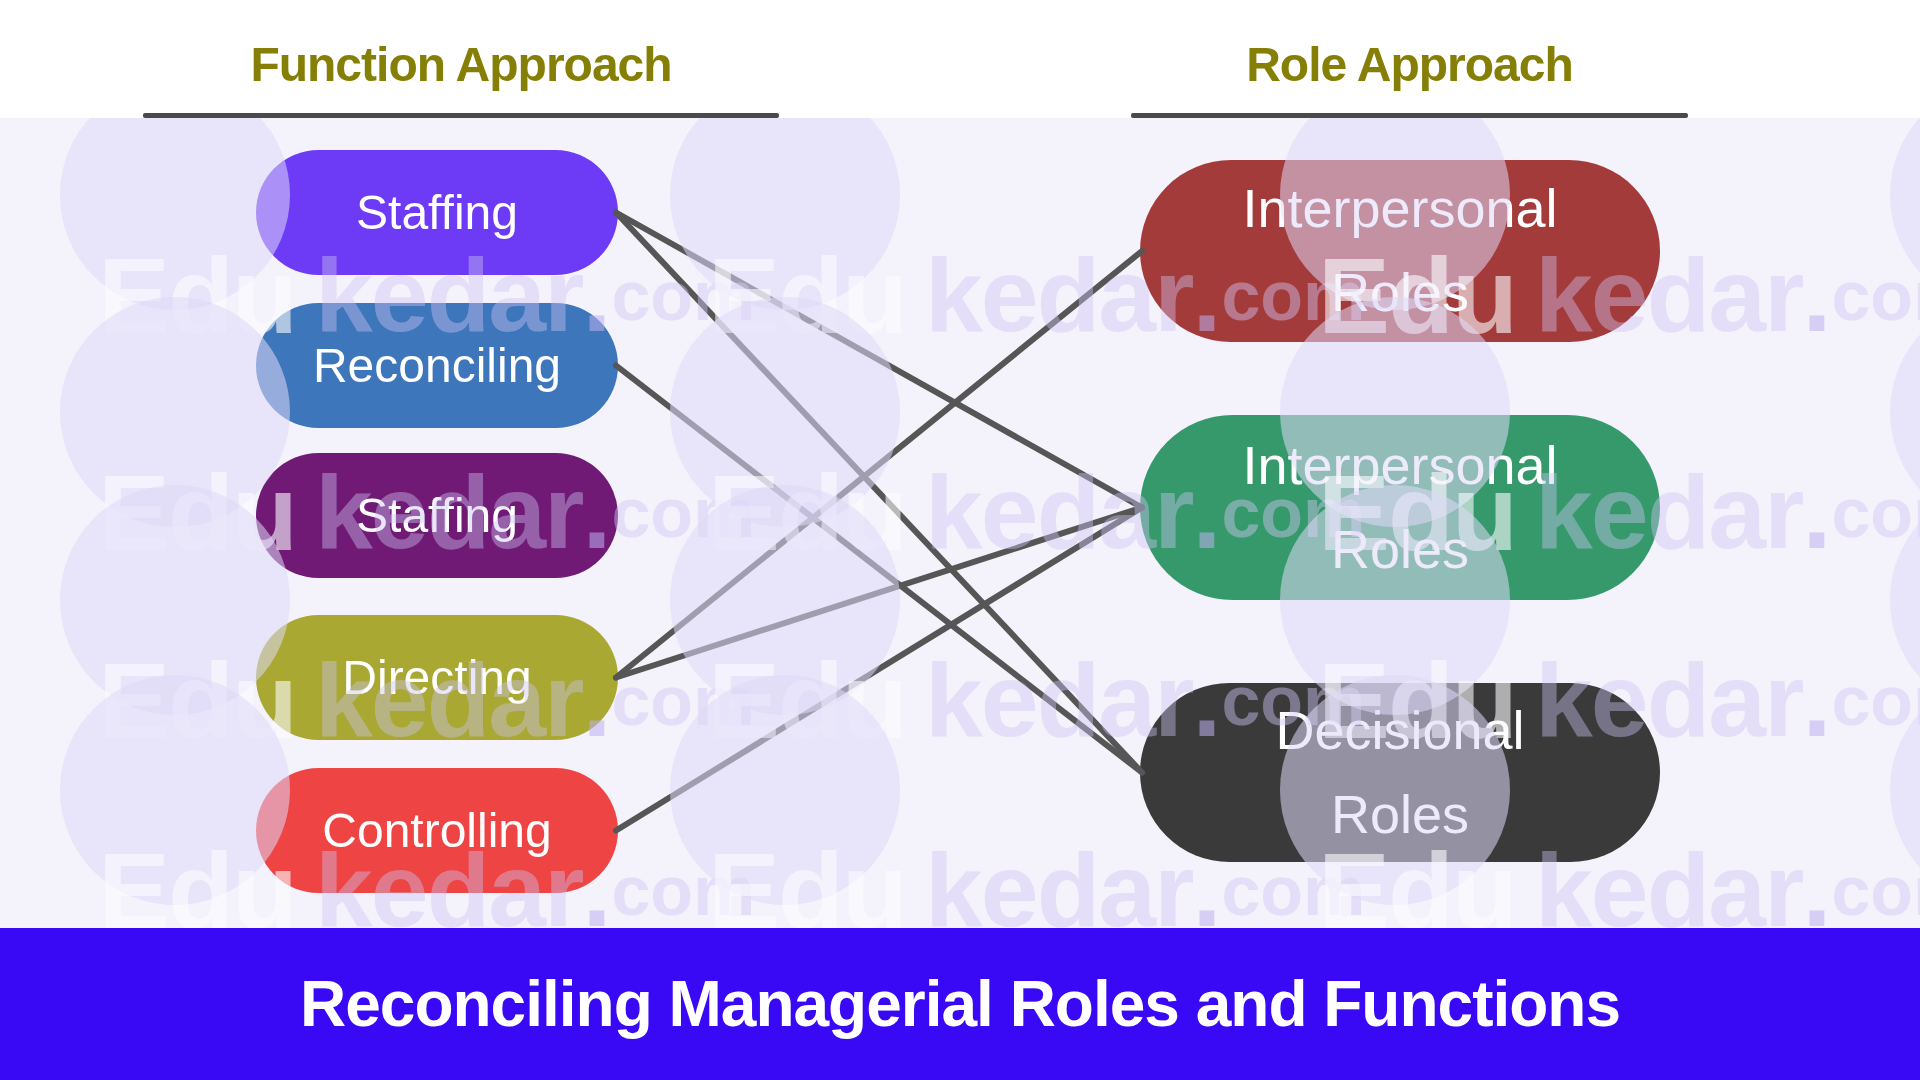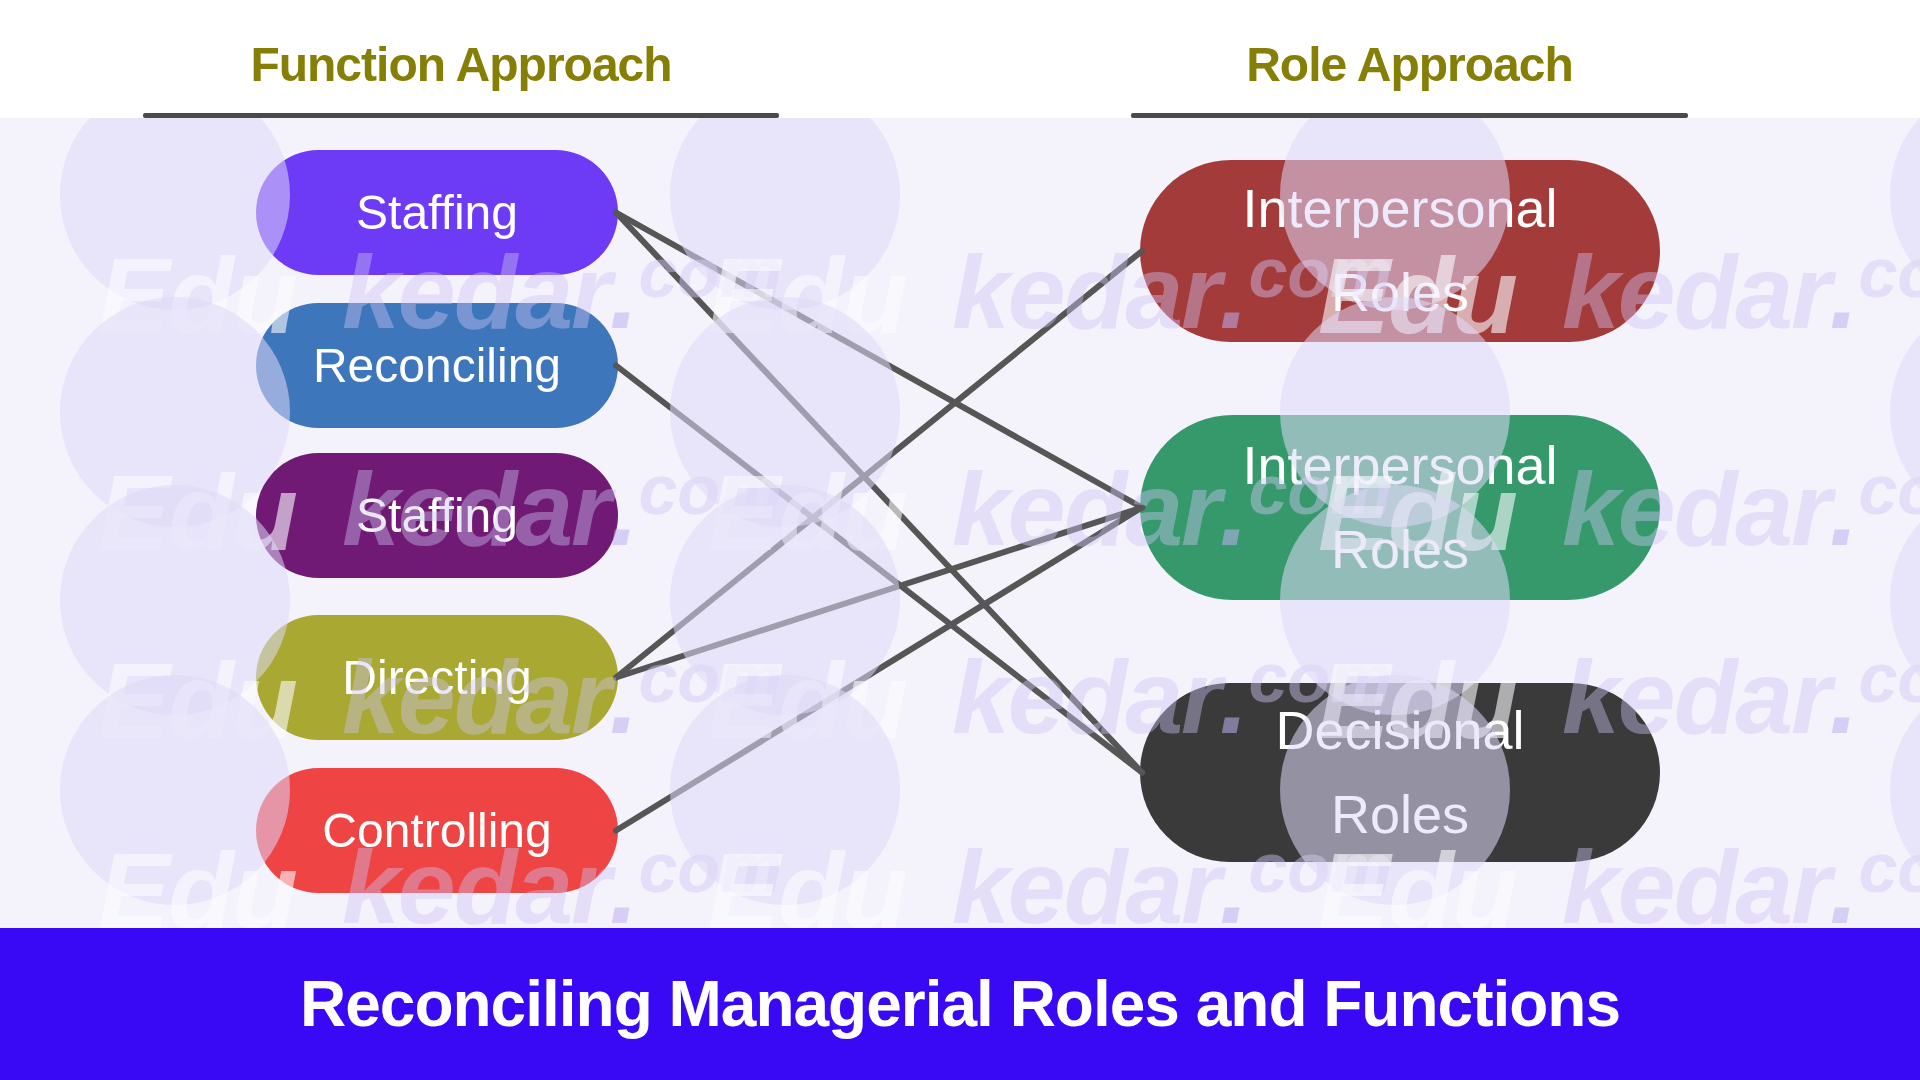--- a/index.html
+++ b/index.html
@@ -8,25 +8,25 @@
     font-family:"Liberation Sans",sans-serif;background:#f4f2fb;
   }
   
   #watermark{position:absolute;inset:0;z-index:40;pointer-events:none;}
   .wm{position:absolute;height:0;}
   .wm .wm-circle{
     position:absolute;left:0;top:-115px;width:230px;height:230px;border-radius:50%;
     background:rgba(223,216,247,0.55);
   }
   .wm .wm-line{
-    position:absolute;left:38px;top:0;display:flex;align-items:flex-start;
-    white-space:nowrap;font-weight:bold;transform:translateY(38px);font-style:italic;
+    position:absolute;left:38px;top:0;display:flex;align-items:center;
+    white-space:nowrap;font-weight:bold;transform:translateY(38px);
   }
   .wm .wm-edu{font-size:108px;color:rgba(252,251,255,0.60);letter-spacing:-2px;}
-  .wm .wm-kedar{font-size:104px;color:rgba(205,195,242,0.42);margin-left:46px;letter-spacing:-2px;}
+  .wm .wm-kedar{font-size:104px;color:rgba(205,195,242,0.42);margin-left:19px;letter-spacing:-2px;}
   .wm .wm-dot{font-size:104px;color:rgba(190,177,240,0.55);}
   .wm .wm-com{font-size:70px;color:rgba(208,198,243,0.45);}
   
   #topband{position:absolute;left:0;top:0;width:1920px;height:118px;background:#ffffff;z-index:50;}
   .title{
     position:absolute;top:16px;height:96px;display:flex;align-items:center;justify-content:center;
     font-weight:bold;font-size:48px;letter-spacing:-1px;color:#857f06;z-index:55;
   }
   #title-left{left:143px;width:636px;}
   #title-right{left:1131px;width:557px;}

